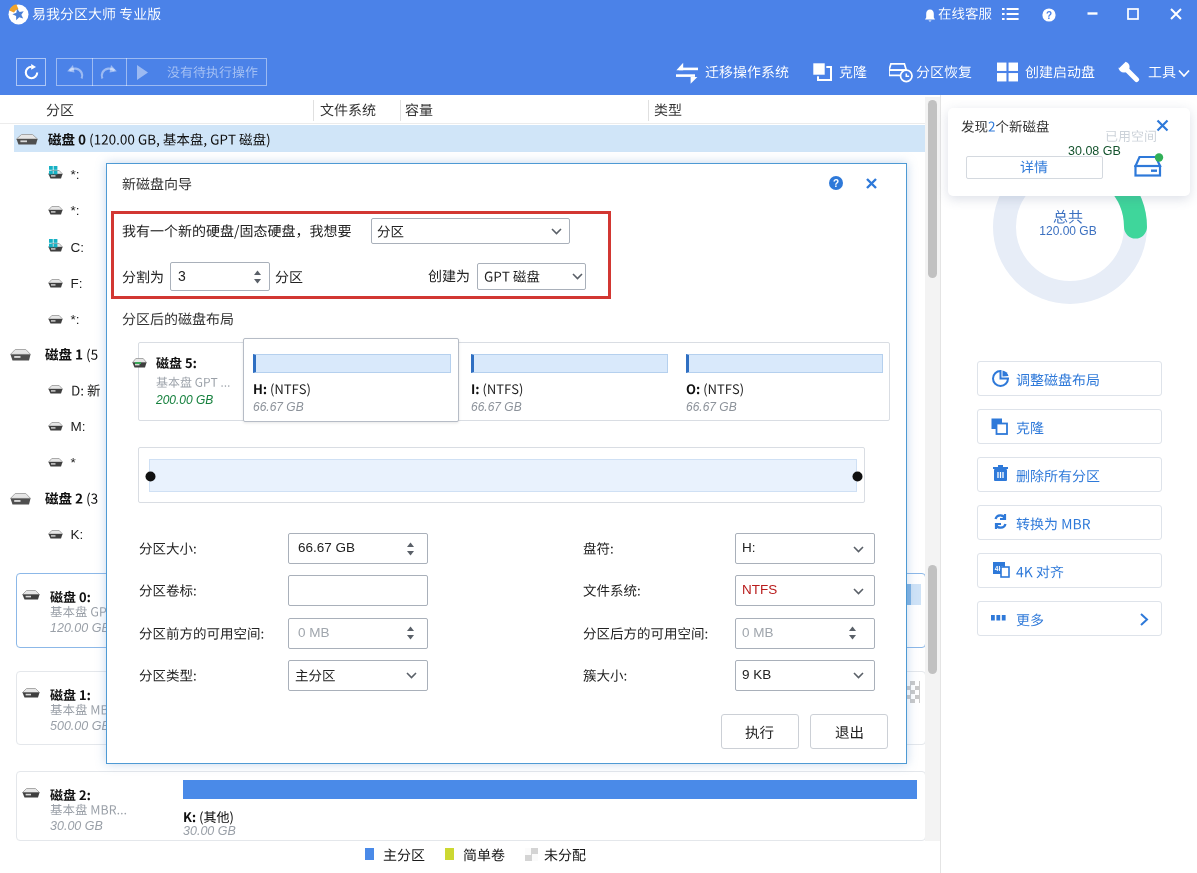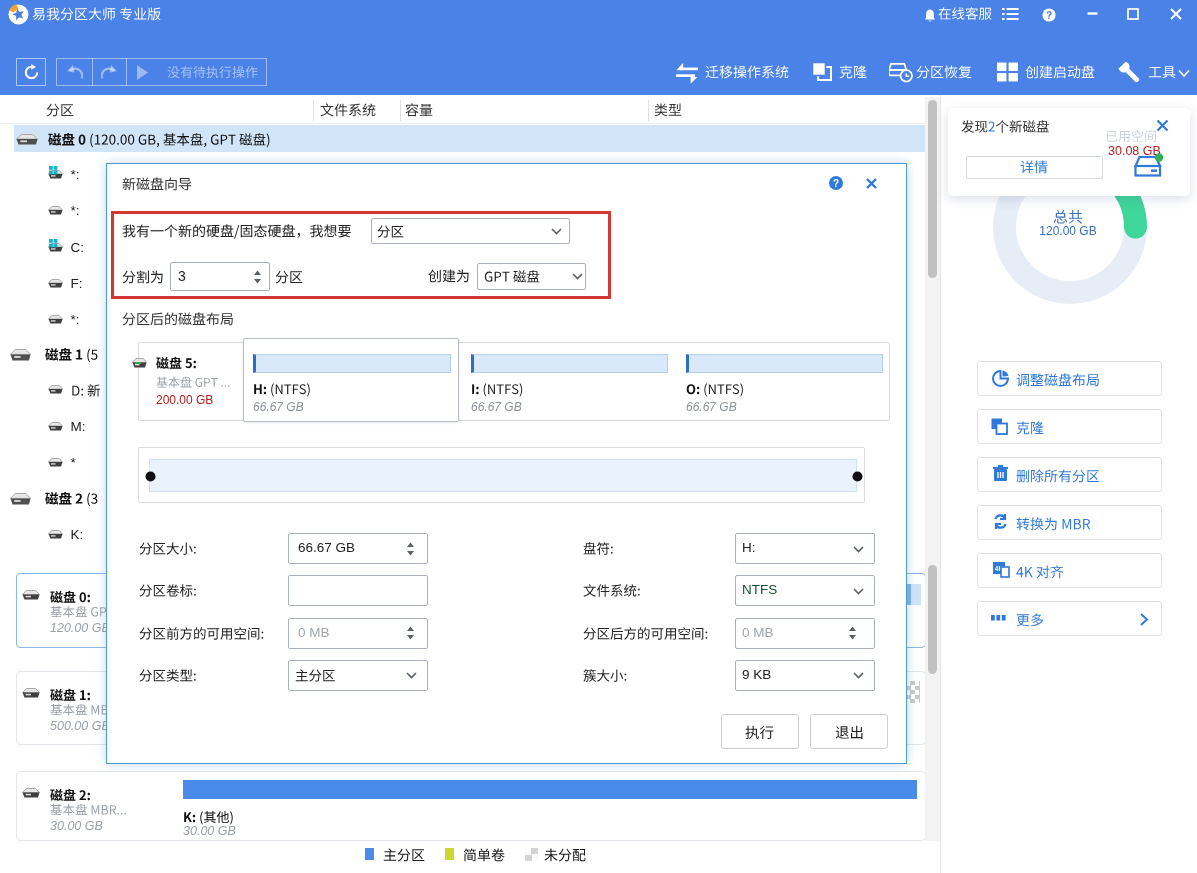--- a/index.html
+++ b/index.html
@@ -701,21 +701,21 @@
       <path d="M1.5 1.5 L11.5 11.5 M11.5 1.5 L1.5 11.5" stroke="#2e79d9" stroke-width="2.2"></path>
     </svg>
 <svg style="position:absolute;left:1105.0px;top:125.0px;overflow:visible" width="54" height="22">
       <g transform="translate(0,15.99) scale(0.01300,-0.01300)">
         <use href="#gr5df2" x="0" fill="#ccd2d9"></use>
         <use href="#gr7528" x="1000" fill="#ccd2d9"></use>
         <use href="#gr7a7a" x="2000" fill="#ccd2d9"></use>
         <use href="#gr95f4" x="3000" fill="#ccd2d9"></use>
       </g>
     </svg>
-<div style="position:absolute;left:1108.0px;top:145.2px;font-size:12.5px;color:#b91c1c;white-space:pre;line-height:1">30.08 GB</div>
+<div style="position:absolute;left:1068px;top:145.2px;font-size:12.5px;color:#14532d;white-space:pre;line-height:1">30.08 GB</div>
 <div style="position:absolute;left:966.0px;top:156.0px;width:137.0px;height:23.0px;background:#fff;border:1px solid #d4d9df;border-radius:2px;"></div>
 <svg style="position:absolute;left:1020.0px;top:155.1px;overflow:visible" width="30" height="23">
       <g transform="translate(0,17.22) scale(0.01400,-0.01400)">
         <use href="#gr8be6" x="0" fill="#2e79d9"></use>
         <use href="#gr60c5" x="1000" fill="#2e79d9"></use>
       </g>
     </svg>
 <svg style="position:absolute;left:1134px;top:153px" width="30" height="27" viewBox="0 0 30 27">
       <path d="M5.5 4 H22 L26 13 H1.5 Z" fill="none" stroke="#2e79d9" stroke-width="2.2"></path>
       <rect x="1.5" y="13" width="24.5" height="9.5" fill="none" stroke="#2e79d9" stroke-width="2.2"></rect>
@@ -843,21 +843,21 @@
         <use href="#gr672c" x="1000" fill="#9aa0a8"></use>
         <use href="#gr76d8" x="2000" fill="#9aa0a8"></use>
         <use href="#gr47" x="3224" fill="#9aa0a8"></use>
         <use href="#gr50" x="3913" fill="#9aa0a8"></use>
         <use href="#gr54" x="4546" fill="#9aa0a8"></use>
         <use href="#gr2e" x="5369" fill="#9aa0a8"></use>
         <use href="#gr2e" x="5647" fill="#9aa0a8"></use>
         <use href="#gr2e" x="5925" fill="#9aa0a8"></use>
       </g>
     </svg>
-<div style="position:absolute;left:156.0px;top:393.5px;font-size:12.0px;color:#b91c1c;white-space:pre;line-height:1">200.00 GB</div>
+<div style="position:absolute;left:156.0px;top:393.5px;font-size:12.0px;font-style:italic;color:#15803d;white-space:pre;line-height:1">200.00 GB</div>
 <div style="position:absolute;left:243.0px;top:338.0px;width:216.0px;height:84.0px;background:#fff;border:1px solid #b6bcc6;border-radius:2px;box-shadow:0 1px 3px rgba(0,0,0,0.10);"></div>
 <div style="position:absolute;left:253.0px;top:354.0px;width:198.0px;height:19.0px;background:#d9e9fb;border:1px solid #b5d0ee;border-left:3px solid #2f6fc2;"></div>
 <svg style="position:absolute;left:253.0px;top:377.9px;overflow:visible" width="59" height="22">
       <g transform="translate(0,15.99) scale(0.01300,-0.01300)">
         <use href="#gb48" x="0" fill="#111"></use>
         <use href="#gb3a" x="757" fill="#111"></use>
         <use href="#gr28" x="1309" fill="#222"></use>
         <use href="#gr4e" x="1647" fill="#222"></use>
         <use href="#gr54" x="2370" fill="#222"></use>
         <use href="#gr46" x="2969" fill="#222"></use>
@@ -991,21 +991,21 @@
 <div style="position:absolute;left:735.0px;top:660.0px;width:140.0px;height:31.0px;background:#fff;border:1px solid #a9b0ba;border-radius:2px;"></div>
 <div style="position:absolute;left:298.0px;top:541.2px;font-size:13.5px;color:#222222;white-space:pre;line-height:1">66.67 GB</div>
 <svg style="position:absolute;left:406px;top:542px" width="9" height="14" viewBox="0 0 9 14">
       <path d="M4.5 0.5 L8 5 H1 Z" fill="#5a6068"></path>
       <path d="M4.5 13.5 L8 9 H1 Z" fill="#5a6068"></path>
     </svg>
 <div style="position:absolute;left:742.0px;top:541.2px;font-size:13.5px;color:#222222;white-space:pre;line-height:1">H:</div>
 <svg style="position:absolute;left:853px;top:546px" width="11" height="7">
       <path d="M1 1 L5.5 5.5 L10 1" fill="none" stroke="#5a6068" stroke-width="1.6"></path>
     </svg>
-<div style="position:absolute;left:742.0px;top:583.2px;font-size:13.5px;color:#14532d;white-space:pre;line-height:1">NTFS</div>
+<div style="position:absolute;left:742.0px;top:583.2px;font-size:13.5px;color:#b91c1c;white-space:pre;line-height:1">NTFS</div>
 <svg style="position:absolute;left:853px;top:588px" width="11" height="7">
       <path d="M1 1 L5.5 5.5 L10 1" fill="none" stroke="#5a6068" stroke-width="1.6"></path>
     </svg>
 <div style="position:absolute;left:298.0px;top:626.2px;font-size:13.5px;color:#a0a6ad;white-space:pre;line-height:1">0 MB</div>
 <svg style="position:absolute;left:406px;top:626px" width="9" height="14" viewBox="0 0 9 14">
       <path d="M4.5 0.5 L8 5 H1 Z" fill="#5a6068"></path>
       <path d="M4.5 13.5 L8 9 H1 Z" fill="#5a6068"></path>
     </svg>
 <div style="position:absolute;left:742.0px;top:626.2px;font-size:13.5px;color:#a0a6ad;white-space:pre;line-height:1">0 MB</div>
 <svg style="position:absolute;left:848px;top:626px" width="9" height="14" viewBox="0 0 9 14">

